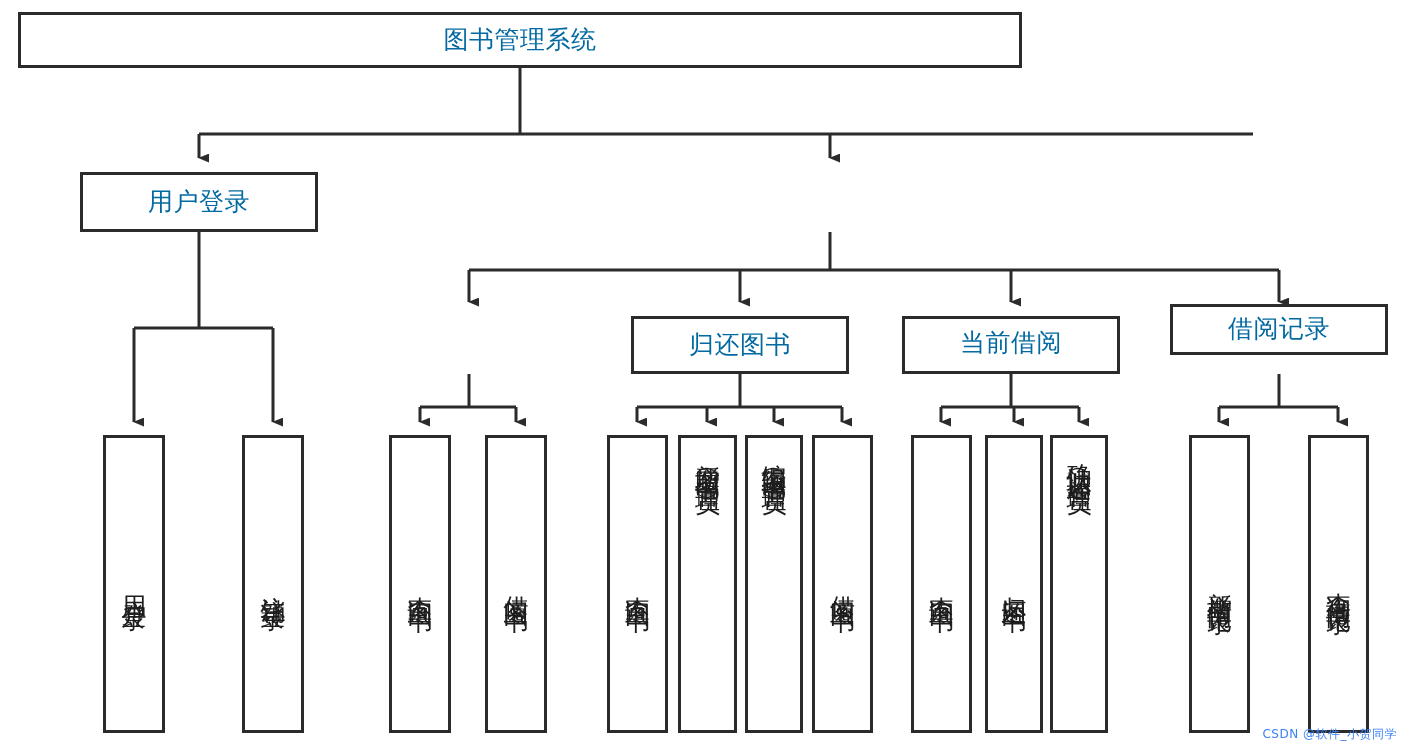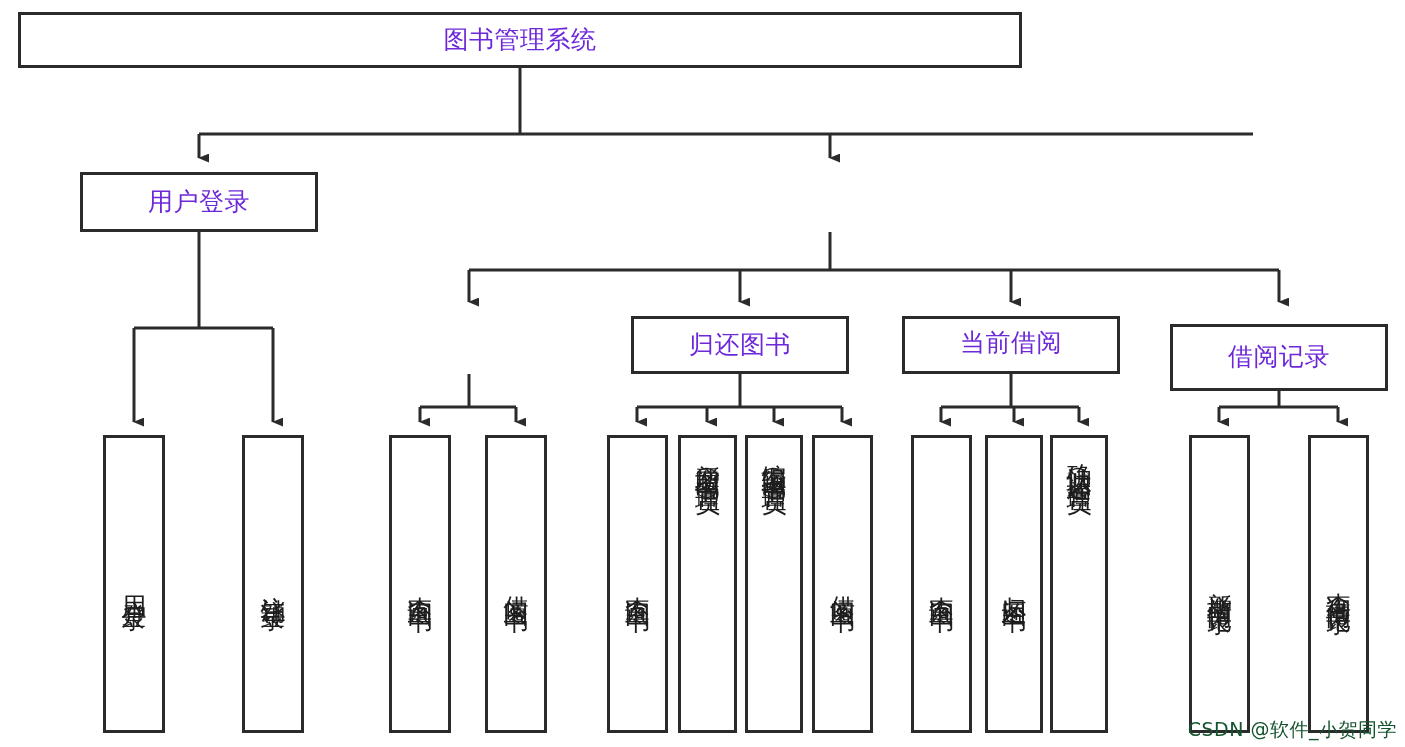--- a/index.html
+++ b/index.html
@@ -28,21 +28,21 @@
     position: absolute;
     box-sizing: border-box;
     border: 3px solid #2b2b2b;
     background: #ffffff;
     display: flex;
     align-items: center;
     justify-content: center;
   }
   .node-label-h {
     font-size: 25px;
-    color: #6d28d9;
+    color: #0369a1;
     line-height: 1.15;
     letter-spacing: 0.5px;
     white-space: nowrap;
     text-align: right;
   }
   .node-root .node-label-h { font-size: 25px; }
   .leaf-box {
     position: absolute;
     box-sizing: border-box;
     border: 3px solid #2b2b2b;
@@ -62,22 +62,22 @@
     font-size: 25px;
     color: #1d1d1d;
     letter-spacing: 4px;
     line-height: 1;
     white-space: nowrap;
   }
   .watermark {
     position: absolute;
     right: 8px;
     bottom: 4px;
-    font-size: 19px;
-    color: #14532d;
+    font-size: 12px;
+    color: #3b82f6;
     white-space: nowrap;
     letter-spacing: 0.5px;
     margin-left: 22px;
   }
 </style>
 </head>
 <body>
 
 <div id="diagram-root">
 
@@ -138,21 +138,21 @@
   <div class="node-box" style="left:80px; top:172px; width:238px; height:60px;">
     <span class="node-label-h">用户登录</span>
   </div>
 
   <div class="node-box" style="left:631px; top:316px; width:218px; height:58px;">
     <span class="node-label-h">归还图书</span>
   </div>
   <div class="node-box" style="left:902px; top:316px; width:218px; height:58px;font-family:Liberation Mono, monospace;">
     <span class="node-label-h">当前借阅</span>
   </div>
-  <div class="node-box" style="left:1170px; top:324px; width:218px; height:67px;">
+  <div class="node-box" style="left:1170px; top:304px; width:218px; height:51px;">
     <span class="node-label-h">借阅记录</span>
   </div>
 
   <div class="leaf-box mid" style="left:103px; top:435px; width:62px; height:298px;">
     <span class="node-label-v">用户登录</span>
   </div>
   <div class="leaf-box mid" style="left:242px; top:435px; width:62px; height:298px;">
     <span class="node-label-v">注销登录</span>
   </div>
 

